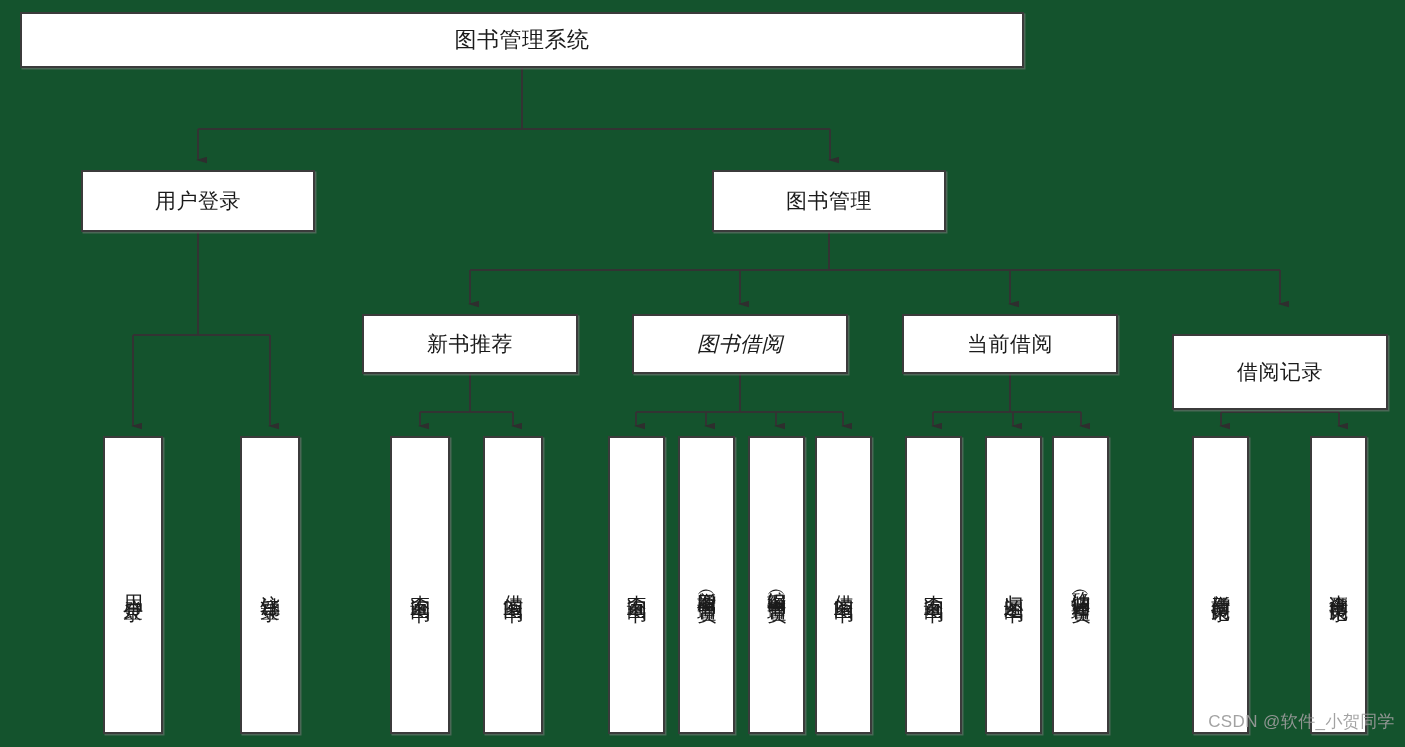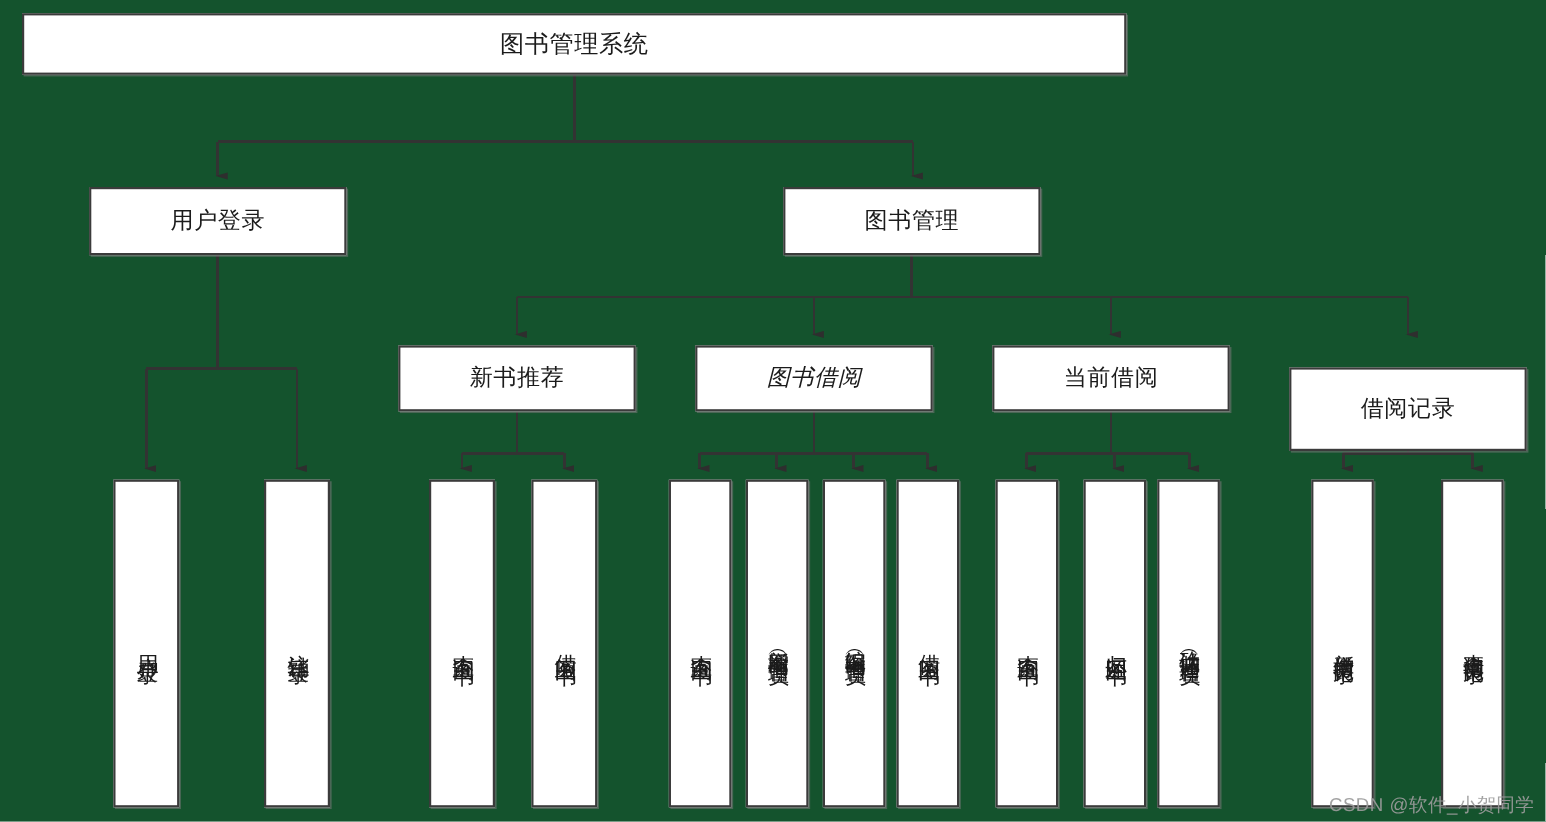--- a/index.html
+++ b/index.html
@@ -56,21 +56,21 @@
     text-orientation:upright;
     font-size:20px;
     line-height:1.28;
     letter-spacing:3px;
     white-space:nowrap;
   }
   .node.v.narrow .lbl{font-size:19px;letter-spacing:2px;}
   .watermark{
     position:absolute;
     right:10px;
-    bottom:4px;
+    bottom:14px;
     font-size:17px;
     color:#9b9b9b;
     opacity:.92;
     z-index:5;
     white-space:nowrap;
     letter-spacing:.4px;
   }
 </style>
 </head>
 <body>

